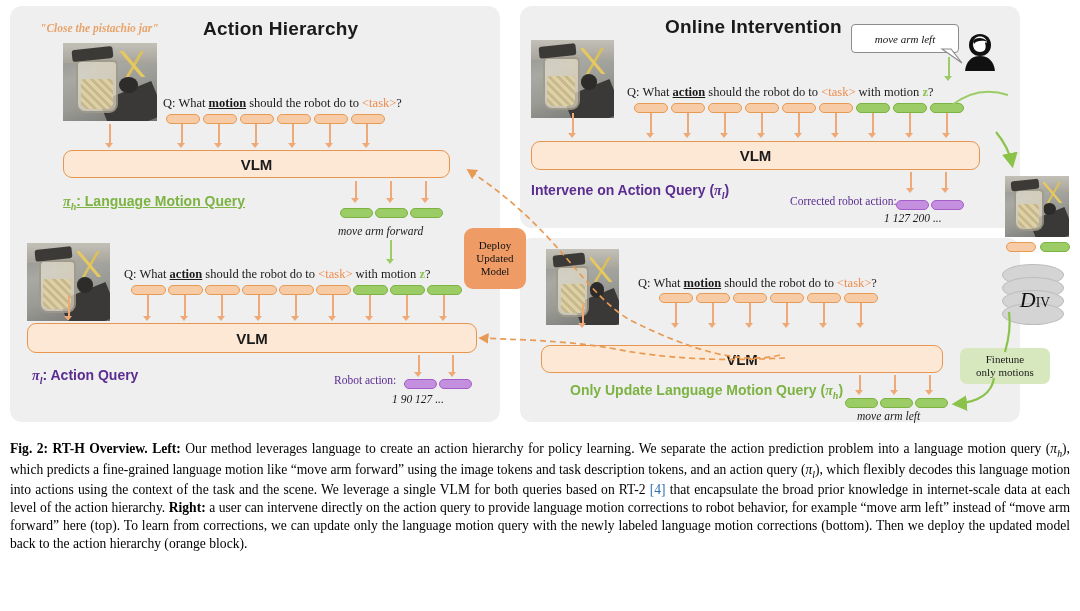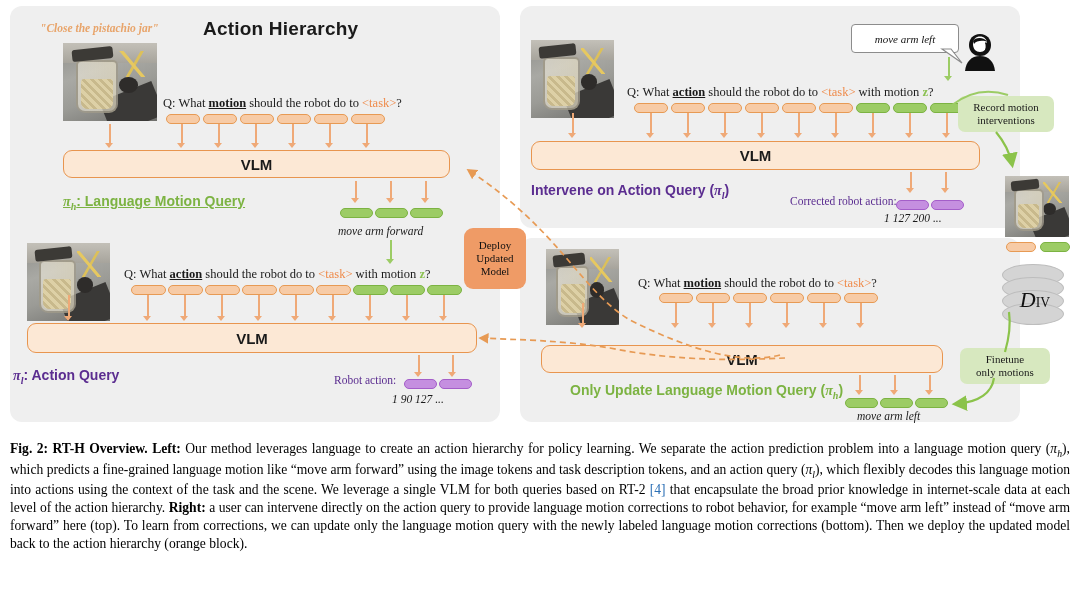--- a/index.html
+++ b/index.html
@@ -311,21 +311,21 @@
     <div class="arr" style="left:439px;top:295px;height:26px;">
         <div class="shaft" style="height:21px;"></div>
         <div class="head" style="top:21px;"></div>
       </div>
   </div>
 
   <div class="vlm" style="left:27px;top:323px;width:448px;height:28px;">
     <span>VLM</span>
   </div>
 
-  <div class="plabel purple" style="left:13px;top:367px;">
+  <div class="plabel purple" style="left:32px;top:367px;">
     <i>π</i><i class="sub">l</i><span>: Action Query</span>
   </div>
 
   <div>
     <div class="arr" style="left:414px;top:355px;height:22px;">
         <div class="shaft" style="height:17px;"></div>
         <div class="head" style="top:17px;"></div>
       </div>
     <div class="arr" style="left:448px;top:355px;height:22px;">
         <div class="shaft" style="height:17px;"></div>
@@ -335,20 +335,21 @@
 
   <div class="rlabel" style="left:334px;top:374px;">Robot action:</div>
   <div>
     <div class="tok p" style="left:404px;top:379px;width:31px;"></div>
     <div class="tok p" style="left:439px;top:379px;width:31px;"></div>
   </div>
   <div class="icap" style="left:392px;top:393px;">1 90 127 ...</div>
 
   <div class="panel" id="panel-online"></div>
 
+  <div class="ptitle" style="left:665px;top:16px;">Online Intervention</div>
 
   <div id="speech-bubble">
     <span>move arm left</span>
   </div>
   <svg id="speech-tail" width="22" height="16" viewBox="0 0 22 16">
     <path d="M0 0 L20 14 L9 0 Z" fill="#ffffff" stroke="#8c8c8c" stroke-width="1.2"></path>
   </svg>
 
   <svg style="position:absolute;left:963px;top:32px;" width="34" height="40" viewBox="0 0 34 40">
     <path d="M17 2 C10 2 6 7 6 13 C6 19 10 24 17 24 C24 24 28 19 28 13 C28 7 24 2 17 2 Z" fill="#111"></path>
@@ -559,26 +560,20 @@
   <svg style="position:absolute;left:440px;top:150px;" width="360" height="220" viewBox="0 0 360 220">
     <defs>
       <marker id="oarrow" markerWidth="7" markerHeight="7" refX="5" refY="3.2" orient="auto">
         <path d="M0 0 L6 3.2 L0 6.4 Z" fill="#e79a54"></path>
       </marker>
     </defs>
     <path d="M340 205 C300 215 250 200 190 170 C140 140 120 80 28 20" fill="none" stroke="#e79a54" stroke-width="1.7" stroke-dasharray="6 4" marker-end="url(#oarrow)"></path>
     <path d="M345 208 C300 210 240 212 170 198 C120 190 80 190 40 188" fill="none" stroke="#e79a54" stroke-width="1.7" stroke-dasharray="6 4" marker-end="url(#oarrow)"></path>
   </svg>
 
-  <div class="callout" style="left:958px;top:96px;width:96px;height:36px;">
-    <div>
-      <div>Record motion</div>
-      <div>interventions</div>
-    </div>
-  </div>
 
   <svg style="position:absolute;left:950px;top:85px;" width="60" height="26" viewBox="0 0 60 26">
     <path d="M2 20 C20 6 40 4 58 10" fill="none" stroke="#9ccc65" stroke-width="2"></path>
   </svg>
 
   <svg style="position:absolute;left:990px;top:130px;" width="40" height="46" viewBox="0 0 40 46">
     <defs>
       <marker id="garrow" markerWidth="8" markerHeight="8" refX="5" refY="3.6" orient="auto">
         <path d="M0 0 L7 3.6 L0 7.2 Z" fill="#8bc34a"></path>
       </marker>

